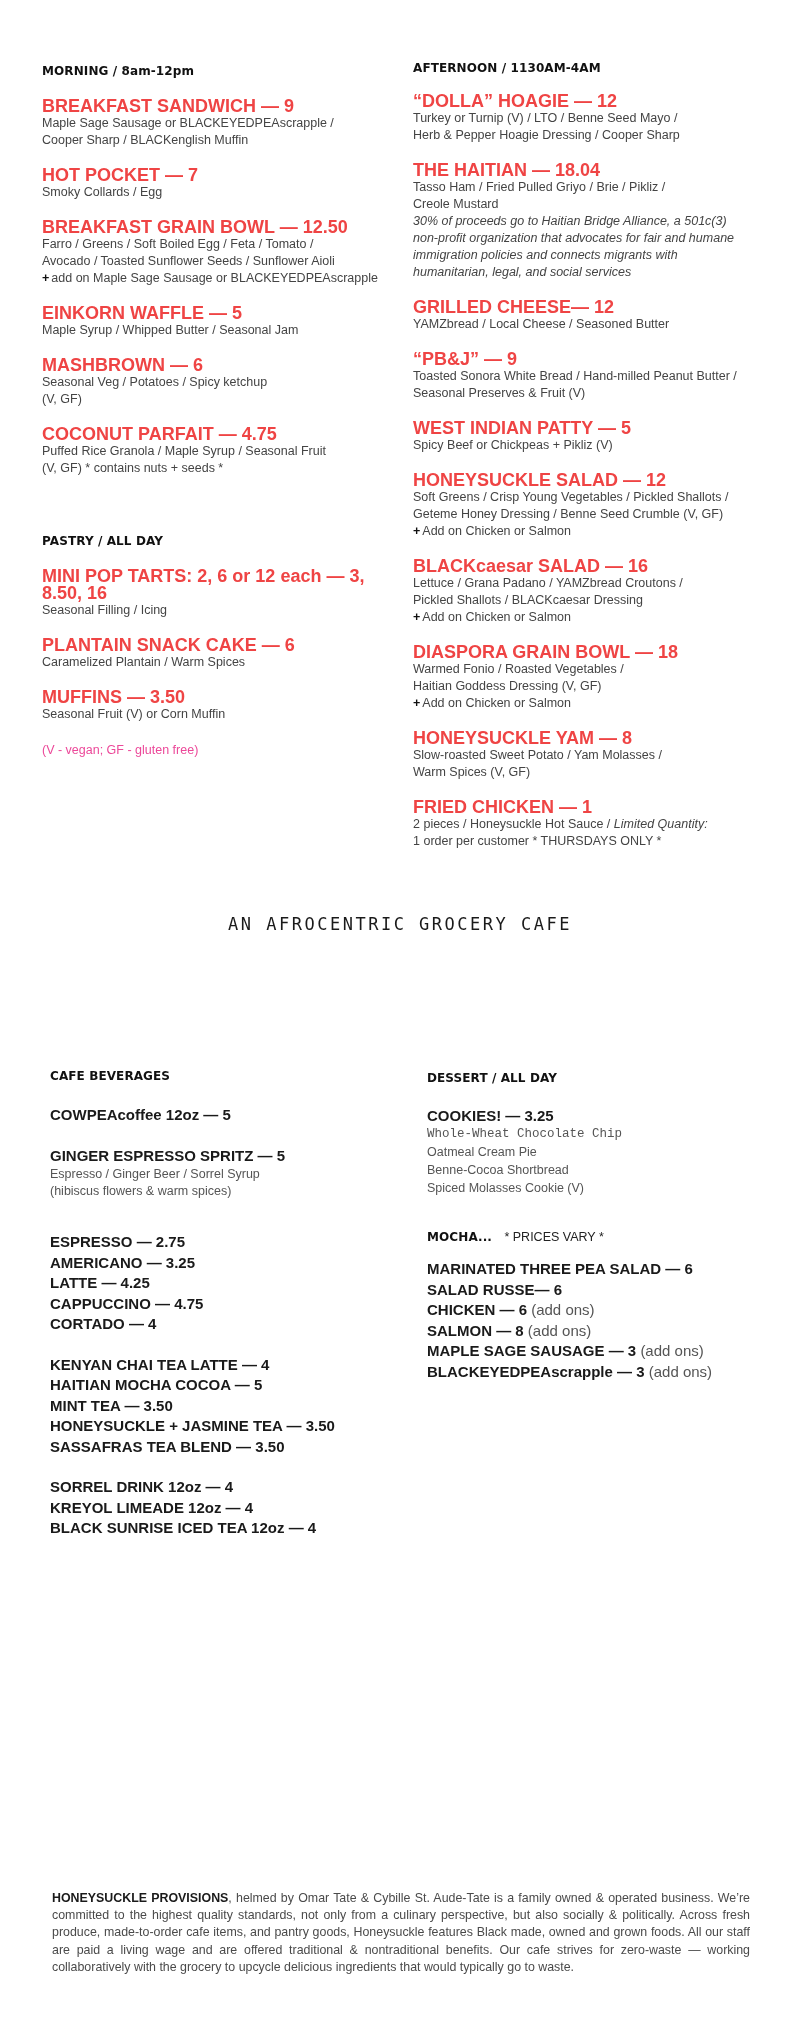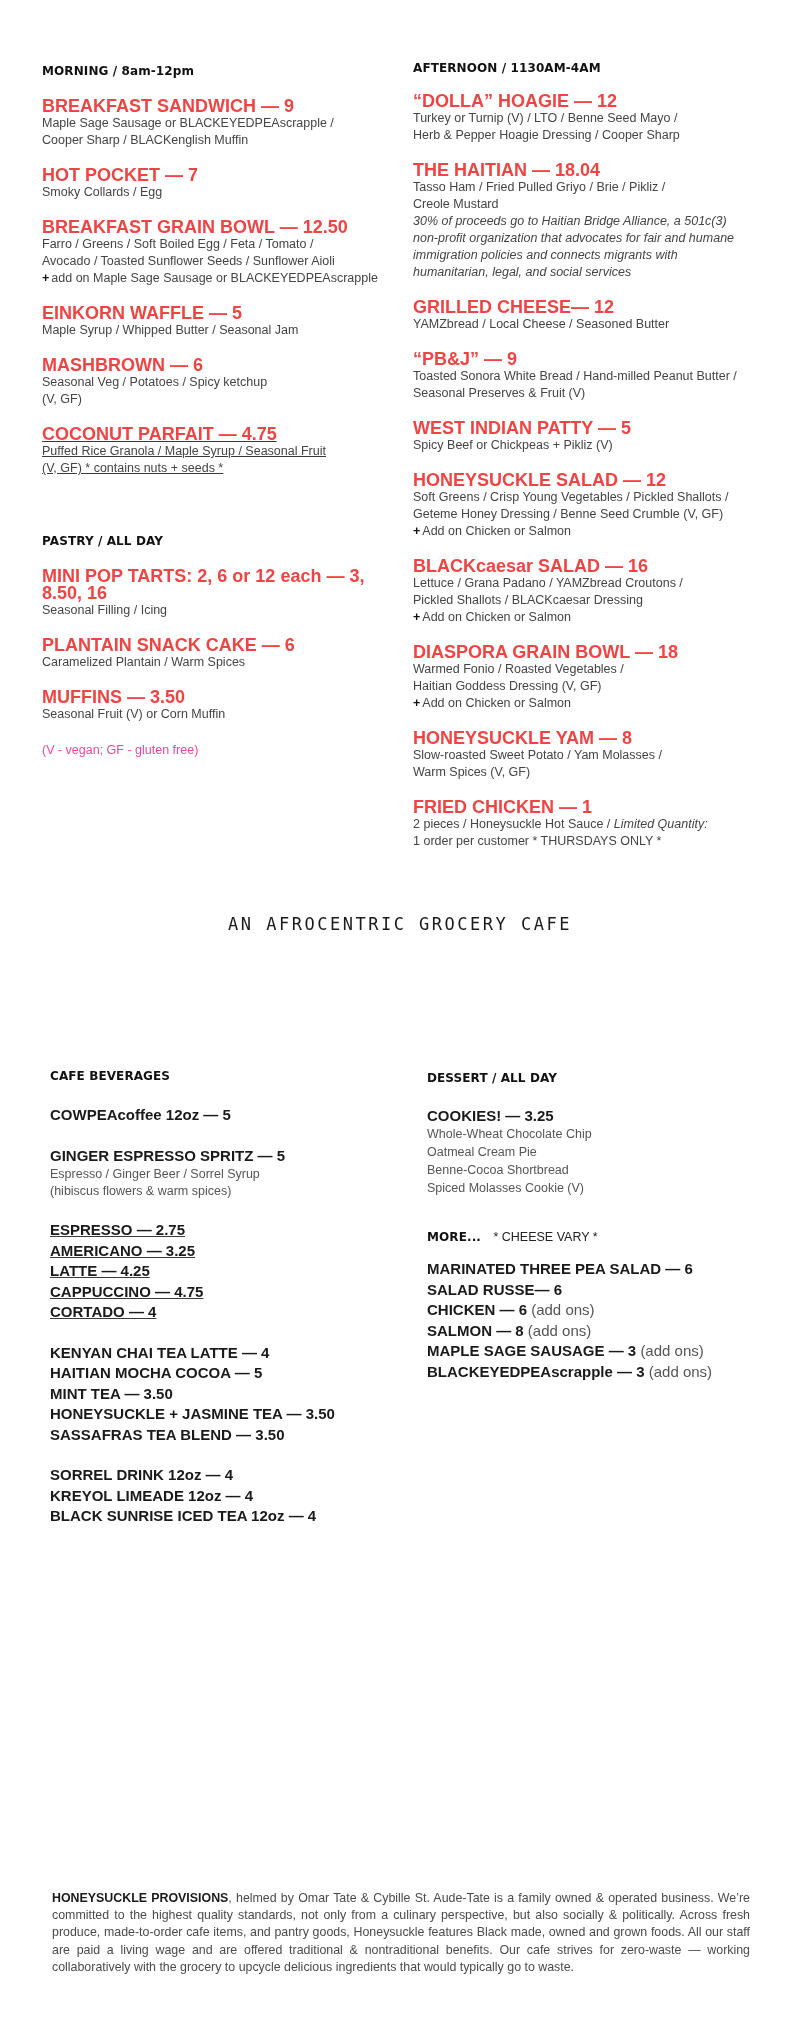--- a/index.html
+++ b/index.html
@@ -59,21 +59,21 @@
   </div>
   <div class="item" style="margin-top:18px;">
     <span class="item-name">EINKORN WAFFLE — 5</span>
     <span class="desc">Maple Syrup / Whipped Butter / Seasonal Jam</span>
   </div>
   <div class="item" style="margin-top:18px;">
     <span class="item-name">MASHBROWN — 6</span>
     <span class="desc">Seasonal Veg / Potatoes  / Spicy ketchup</span>
     <span class="desc">(V, GF)</span>
   </div>
-  <div class="item" style="margin-top:18px;text-decoration:underline;">
+  <div class="item" style="margin-top:18px;">
     <span class="item-name">COCONUT PARFAIT —  4.75</span>
     <span class="desc">Puffed Rice Granola / Maple Syrup / Seasonal Fruit</span>
     <span class="desc">(V, GF) * contains nuts + seeds *</span>
   </div>
 </div>
 
 <div class="col" style="left:42px; top:534px; width:360px;">
   <h2 class="sec-title">PASTRY / ALL DAY</h2>
   <div class="item" style="margin-top:20px;">
     <span class="item-name">MINI POP TARTS: 2, 6 or 12 each   —   3, 8.50, 16</span>
@@ -155,21 +155,21 @@
 <div class="col" style="left:50px; top:1069px; width:350px;">
   <h2 class="sec-title">CAFE BEVERAGES</h2>
   <div style="margin-top:22px;">
     <span class="bev">COWPEAcoffee 12oz — 5</span>
   </div>
   <div style="margin-top:20px;">
     <span class="bev">GINGER ESPRESSO SPRITZ — 5</span>
     <span class="bev-desc">Espresso / Ginger Beer  / Sorrel Syrup</span>
     <span class="bev-desc">(hibiscus flowers &amp; warm spices)</span>
   </div>
-  <div style="margin-top:20px;text-decoration:underline;">
+  <div style="margin-top:32px;">
     <span class="bev">ESPRESSO — 2.75</span>
     <span class="bev">AMERICANO — 3.25</span>
     <span class="bev">LATTE  — 4.25</span>
     <span class="bev">CAPPUCCINO — 4.75</span>
     <span class="bev">CORTADO — 4</span>
   </div>
   <div style="margin-top:20px;">
     <span class="bev">KENYAN CHAI TEA LATTE — 4</span>
     <span class="bev">HAITIAN MOCHA COCOA — 5</span>
     <span class="bev">MINT TEA — 3.50</span>
@@ -180,28 +180,28 @@
     <span class="bev">SORREL DRINK 12oz — 4</span>
     <span class="bev">KREYOL LIMEADE 12oz — 4</span>
     <span class="bev">BLACK SUNRISE ICED TEA 12oz — 4</span>
   </div>
 </div>
 
 <div class="col" style="left:427px; top:1071px; width:350px;">
   <h2 class="sec-title">DESSERT / ALL DAY</h2>
   <div style="margin-top:22px;">
     <span class="bev" style="line-height:18px;">COOKIES! — 3.25</span>
-    <span class="bev-desc" style="line-height:18px;">Whole-Wheat Chocolate Chip</span>
+    <span class="bev-desc" style="line-height:18px;font-family:Liberation Mono, monospace;">Whole-Wheat Chocolate Chip</span>
     <span class="bev-desc" style="line-height:18px;">Oatmeal Cream Pie</span>
     <span class="bev-desc" style="line-height:18px;">Benne-Cocoa Shortbread</span>
     <span class="bev-desc" style="line-height:18px;">Spiced Molasses Cookie (V)</span>
   </div>
   <div style="margin-top:30px;">
-    <span class="sec-title">MORE...</span>
-    <span style="font-size:12.5px; color:#222; margin-left:8px;">* CHEESE VARY *</span>
+    <span class="sec-title">MOCHA...</span>
+    <span style="font-size:12.5px; color:#222; margin-left:8px;">* PRICES VARY *</span>
   </div>
   <div style="margin-top:14px;">
     <span class="bev"><span>MARINATED THREE PEA SALAD — 6</span> <span class="light"></span></span>
     <span class="bev"><span>SALAD RUSSE— 6</span> <span class="light"></span></span>
     <span class="bev"><span>CHICKEN — 6</span> <span class="light">(add ons)</span></span>
     <span class="bev"><span>SALMON — 8</span> <span class="light">(add ons)</span></span>
     <span class="bev"><span>MAPLE SAGE SAUSAGE — 3</span> <span class="light">(add ons)</span></span>
     <span class="bev"><span>BLACKEYEDPEAscrapple — 3</span> <span class="light">(add ons)</span></span>
   </div>
 </div>

